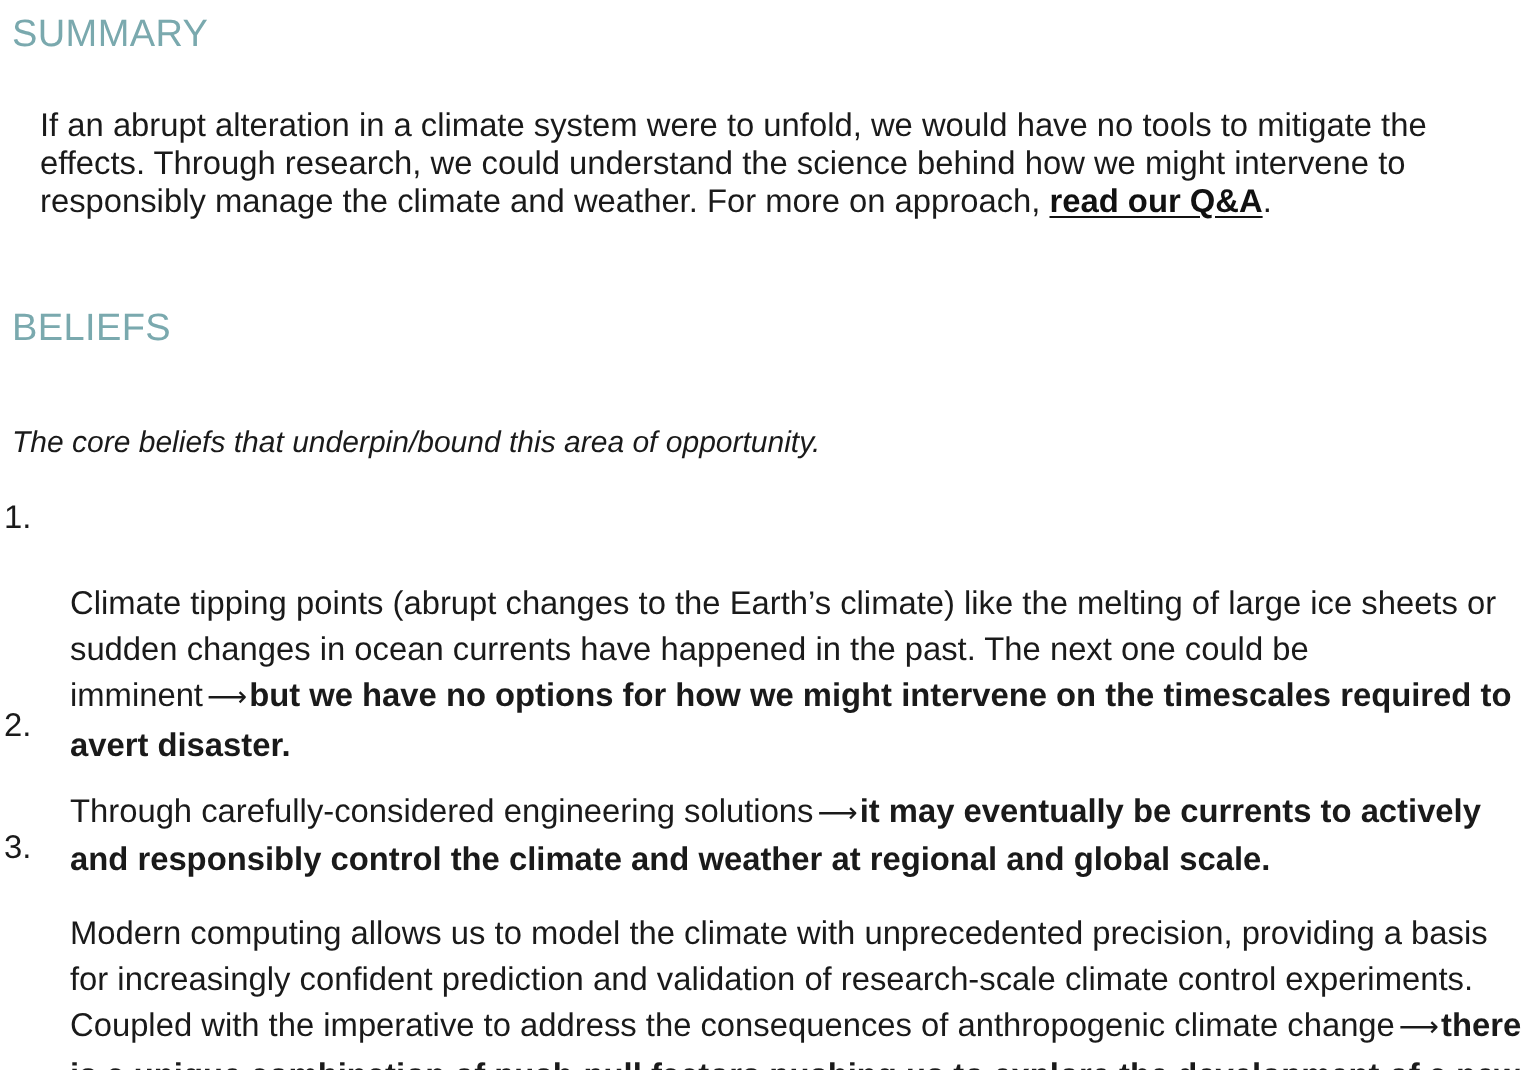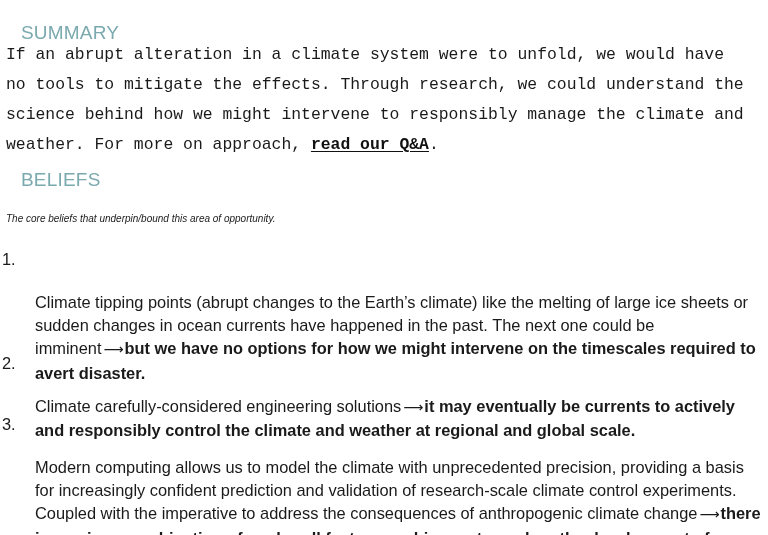--- a/index.html
+++ b/index.html
@@ -17,49 +17,49 @@
     .page {
       position: relative;
       padding: 0 6px;
     }
     .section-heading {
       font-family: "Liberation Sans", sans-serif;
       font-weight: normal;
       color: #7aa9ae;
       font-size: 19px;
       letter-spacing: 0.2px;
-      margin: 15px;
+      margin: 0;
       position: absolute;
       left: 6px;
     }
     #h-summary { top: 7px; }
     #h-beliefs { top: 154px; text-align: right; }
     .summary-text {
       position: absolute;
       left: 6px;
       top: 40px;
       width: 740px;
-      font-family: Liberation Mono, monospace;
+      font-family: Liberation Sans, sans-serif;
       font-size: 16.4px;
-      line-height: 30px;
-      margin: 0;
+      line-height: 19px;
+      margin: 14px;
     }
     .summary-text a {
       color: #111;
       font-weight: bold;
       text-decoration: underline;
       text-underline-offset: 2px;
     }
     .subtitle {
       position: absolute;
       left: 6px;
       top: 213px;
       font-family: "Liberation Sans", sans-serif;
       font-style: italic;
-      font-size: 10px;
+      font-size: 15px;
       margin: 0;
       color: #1a1a1a;
     }
     .beliefs-list {
       position: absolute;
       left: 0;
       top: 248px;
       width: 762px;
       margin: 0;
       padding: 0;
@@ -110,21 +110,21 @@
 
   <p class="subtitle">The core beliefs that underpin/bound this area of opportunity.</p>
 
   <ol class="beliefs-list">
     <li id="belief-1" class="belief">
       <span class="belief-num">1.</span>
       <span class="belief-body"><span>Climate tipping points (abrupt changes to the Earth’s climate) like the melting of large ice sheets or sudden changes in ocean currents have happened in the past. The next one could be imminent</span><span class="arrow">⟶</span><span class="belief-bold">but we have no options for how we might intervene on the timescales required to avert disaster.</span></span>
     </li>
     <li id="belief-2" class="belief">
       <span class="belief-num">2.</span>
-      <span class="belief-body"><span>Climate carefully-considered engineering solutions</span><span class="arrow">⟶</span><span class="belief-bold">it may eventually be currents to actively and responsibly control the climate and weather at regional and global scale.</span></span>
+      <span class="belief-body"><span>Through carefully-considered engineering solutions</span><span class="arrow">⟶</span><span class="belief-bold">it may eventually be currents to actively and responsibly control the climate and weather at regional and global scale.</span></span>
     </li>
     <li id="belief-3" class="belief">
       <span class="belief-num">3.</span>
       <span class="belief-body"><span>Modern computing allows us to model the climate with unprecedented precision, providing a basis for increasingly confident prediction and validation of research-scale climate control experiments. Coupled with the imperative to address the consequences of anthropogenic climate change</span><span class="arrow">⟶</span><span class="belief-bold">there is a unique combination of push-pull factors pushing us to explore the development of a new climate control R&amp;D community.</span></span>
     </li>
   </ol>
 
 </div>
 
 </body></html>

